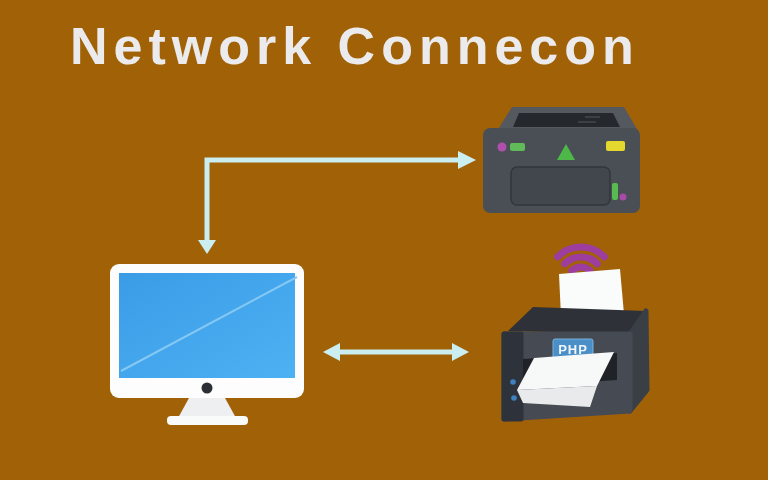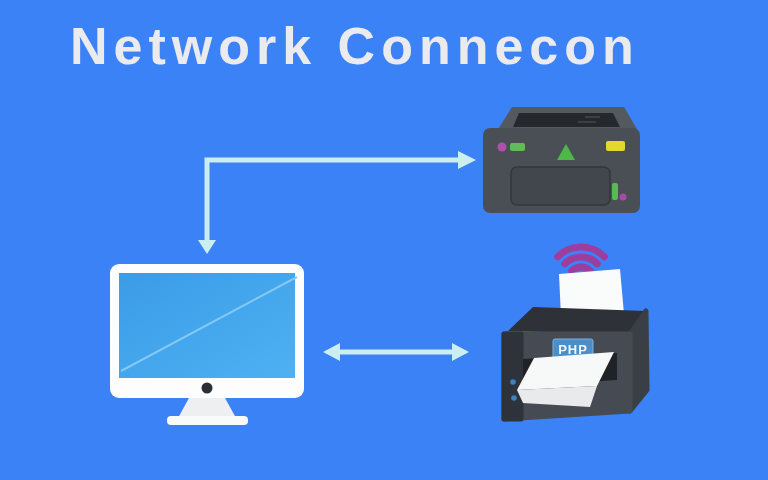--- a/index.html
+++ b/index.html
@@ -1,18 +1,18 @@
 <!DOCTYPE html>
 <html><head>
 <meta charset="utf-8">
 <style>
   html,body{margin:0;padding:0;background:#9a9a9e;}
   .canvas{
     position:relative;width:768px;height:480px;overflow:hidden;
-    background:#3b82f6;font-family:"Liberation Sans",sans-serif;
+    background:#a16207;font-family:"Liberation Sans",sans-serif;
   }
   .title{
     position:absolute;left:70px;top:16px;
     font-size:52px;font-weight:bold;letter-spacing:6px;
     color:#ebebed;white-space:nowrap;
   }
   svg{position:absolute;left:0;top:0;}
   .php-text{
     font-family:"Liberation Sans",sans-serif;
     font-size:13px;font-weight:bold;letter-spacing:1px;

